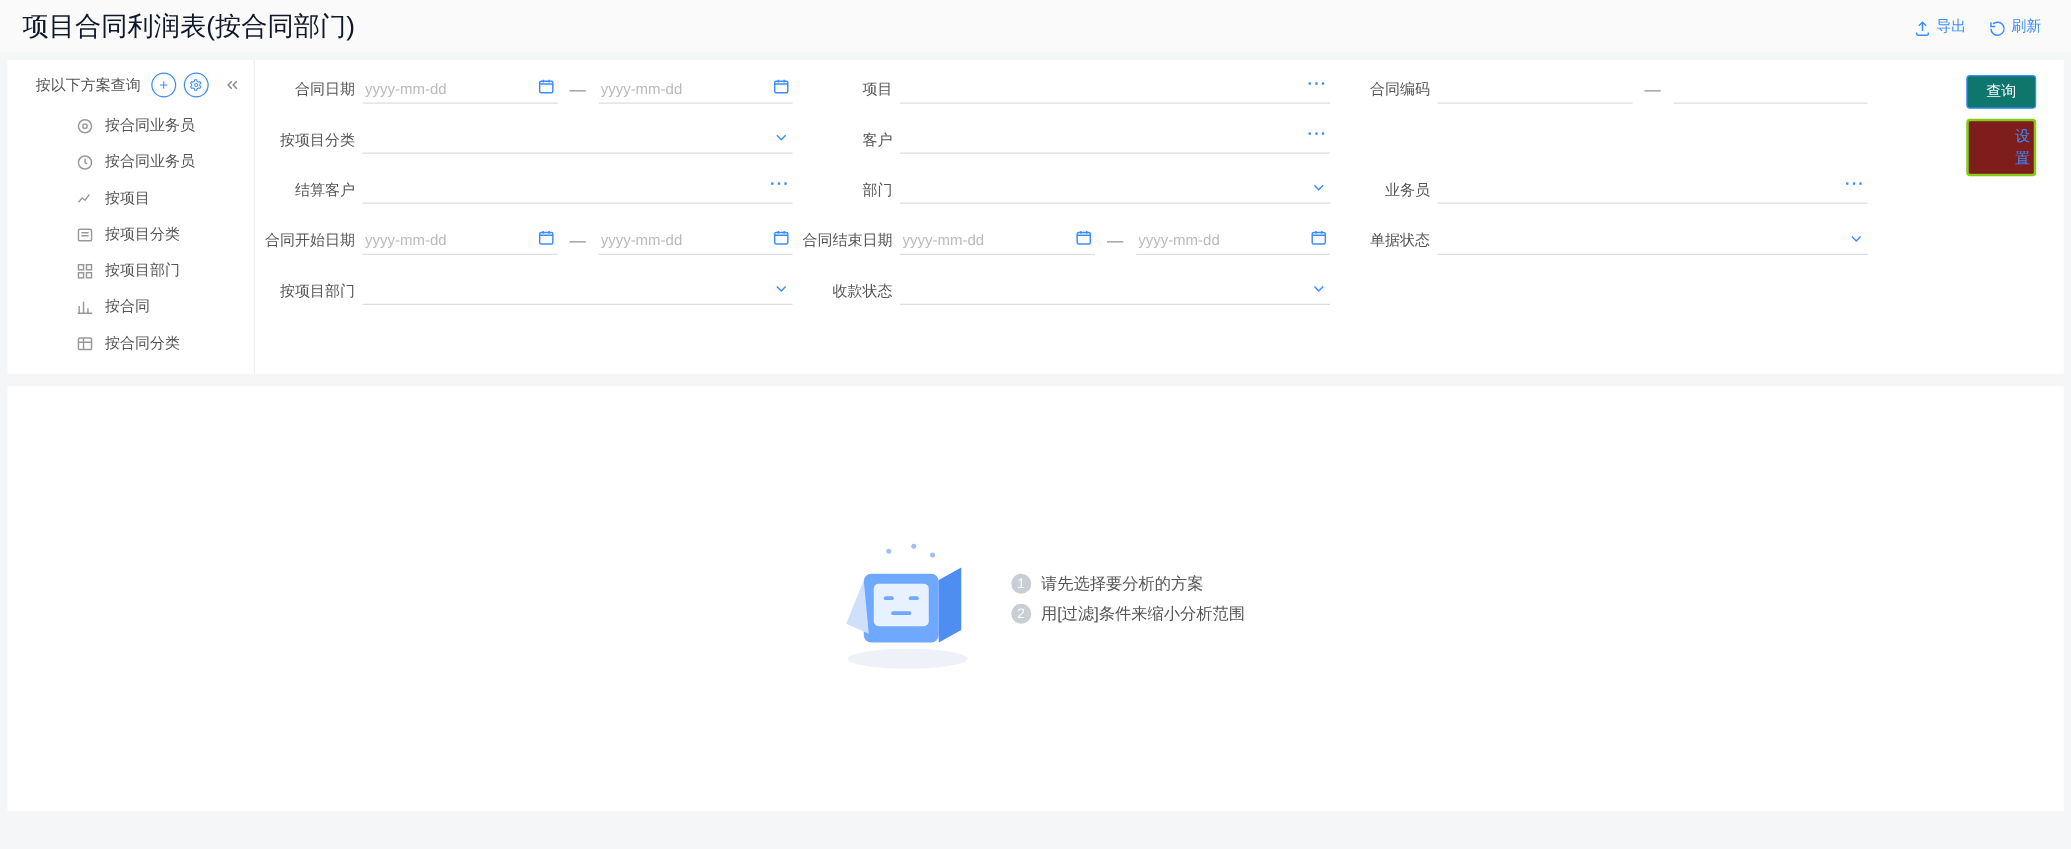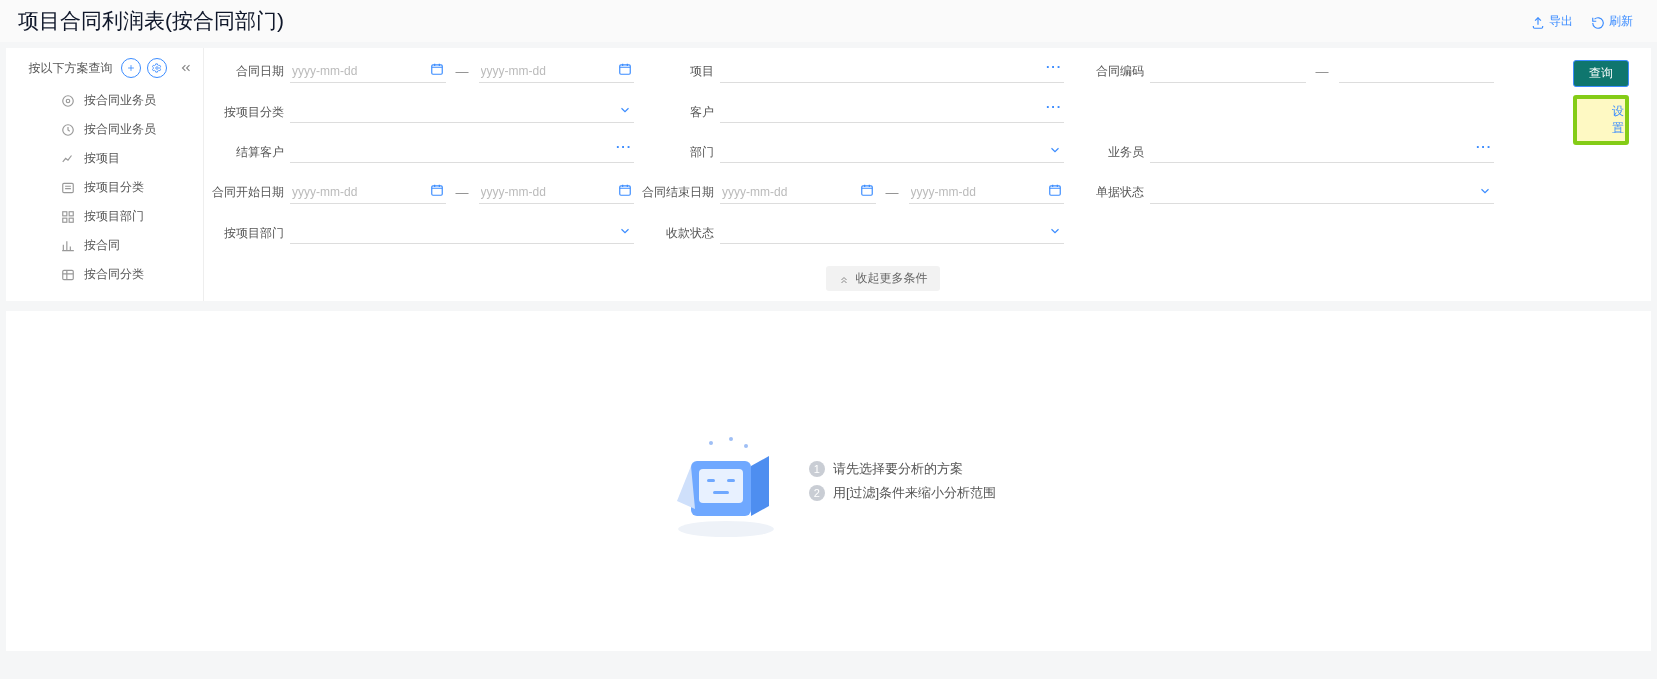--- a/index.html
+++ b/index.html
@@ -131,21 +131,21 @@
   .action-col {
     width: 78px; flex: 0 0 auto;
     padding: 12px 14px 0 0;
   }
   .btn {
     display: block; width: 56px; text-align: center;
     font-size: 12px; border-radius: 3px; padding: 4px 0;
     cursor: pointer; margin-bottom: 8px;
   }
   .btn-primary { background: #0f766e; color: #fff; border: 1px solid #3b8cff; }
-  .btn-outline { background: #fef9c3; color: #3b8cff; border: 4px solid #84cc16; padding-left: 34px; }
+  .btn-outline { background: #7f1d1d; color: #3b8cff; border: 2px solid #84cc16; padding-left: 34px; }
 
   .collapse-bar {
     text-align: center; padding: 4px 0 10px 0;
   }
   .collapse-pill {
     display: inline-flex; align-items: center;
     background: #f2f2f2; border-radius: 3px;
     padding: 4px 12px; font-size: 12px; color: #666; cursor: pointer;
   }
   .collapse-pill svg { margin-right: 6px; }
@@ -424,29 +424,20 @@
         <div class="flabel">收款状态</div>
         <div class="select-box">
           <span class="sel-icon"><svg width="14" height="14" viewBox="0 0 24 24" fill="none" stroke="#3b8cff" stroke-width="2">
                 <path d="M6 9l6 6 6-6"></path>
               </svg></span>
         </div>
       </div>
       <div class="field"></div>
     </div>
 
-    <div class="collapse-bar">
-      <div class="collapse-pill">
-        <svg width="12" height="12" viewBox="0 0 24 24" fill="none" stroke="#888" stroke-width="2">
-            <path d="M7 14l5-5 5 5"></path>
-            <path d="M7 20l5-5 5 5"></path>
-          </svg>
-        <span>收起更多条件</span>
-      </div>
-    </div>
   </div>
 
   <div class="action-col">
     <div class="btn btn-primary">查询</div>
     <div class="btn btn-outline">设置</div>
   </div>
 </div>
 
 <div class="result-area">
   <div class="empty">

